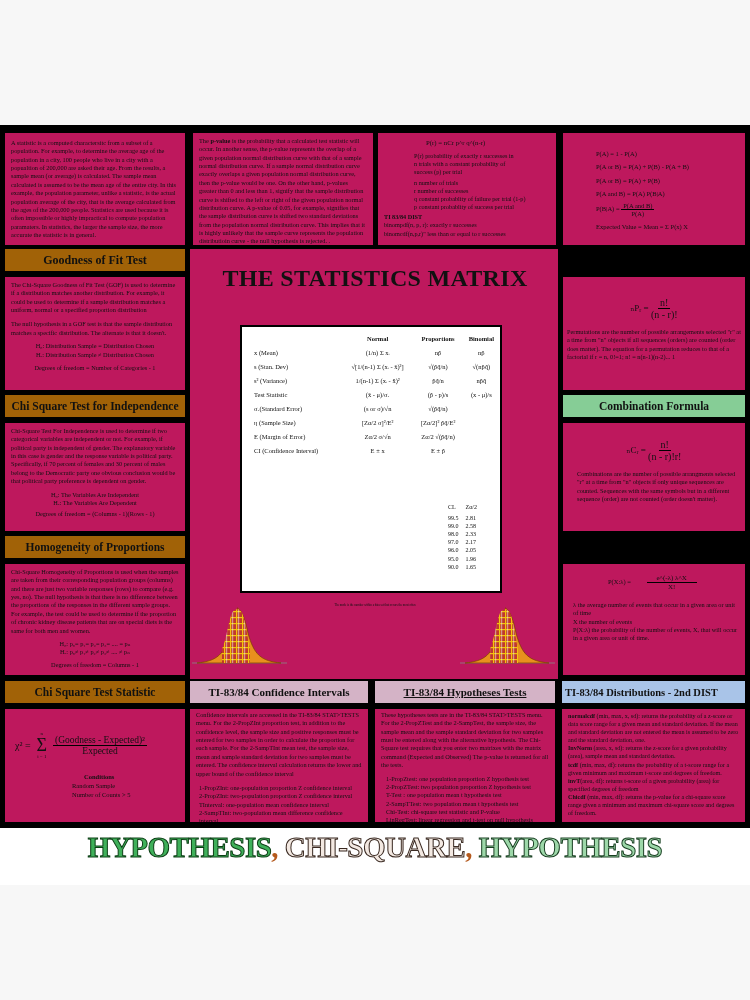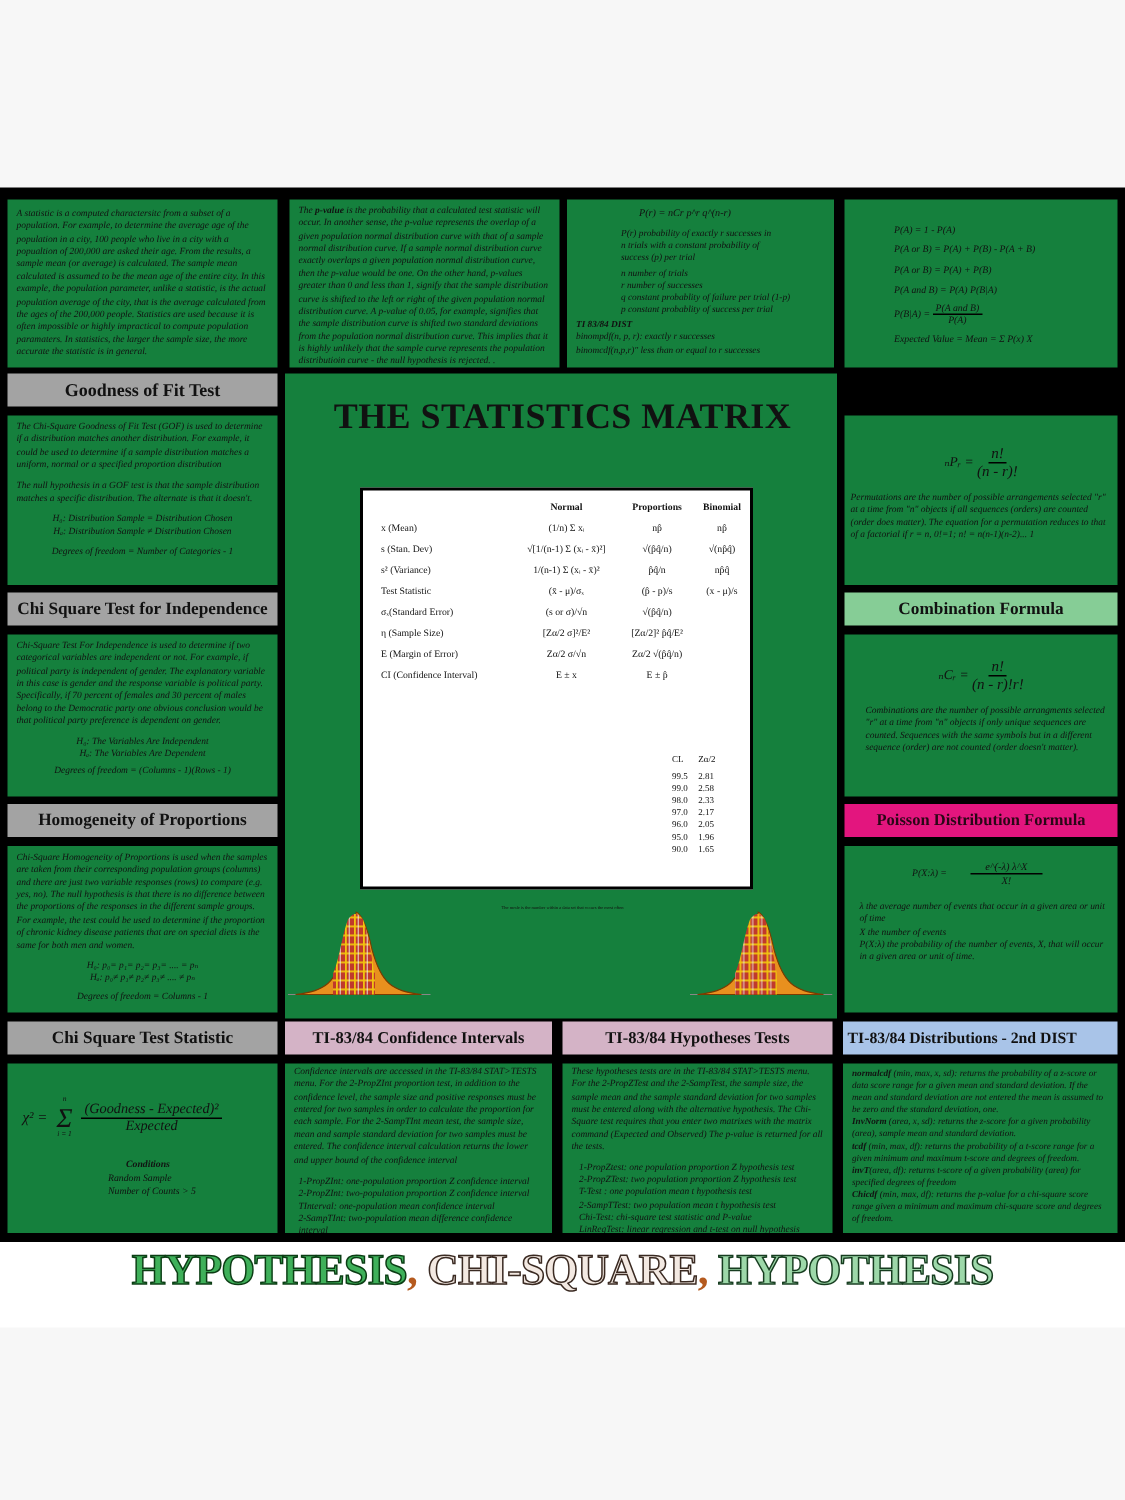--- a/index.html
+++ b/index.html
@@ -1,25 +1,25 @@
 <!DOCTYPE html>
 <html><head>
 <meta charset="utf-8">
 <style>
   * { box-sizing: border-box; margin: 0; padding: 0; }
   html, body { width: 750px; height: 1000px; background: #f7f7f7; overflow: hidden; }
   body { font-family: "Liberation Serif", "DejaVu Serif", serif; color: #111; position: relative; }
   .poster { position: absolute; left: 0; top: 125px; width: 750px; height: 760px; background: #fff; }
   .frame { position: absolute; left: 0; top: 0; width: 750px; height: 703px; background: #000; }
-  .cell { position: absolute; background: #15803d; overflow: hidden; font-style: italic; }
+  .cell { position: absolute; background: #be185d; overflow: hidden; }
   .txt { font-size: 6.3px; line-height: 1.33; padding: 4px 6px; }
   .txt b { font-weight: bold; }
   .hdr { position: absolute; display: flex; align-items: center; justify-content: center;
          font-weight: bold; font-size: 12px; white-space: nowrap; overflow: hidden; }
-  .peach { background: #a3a3a3; }
+  .peach { background: #a16207; }
   .green { background: #86cd96; }
   .magenta { background: #e3157e; }
   .mauve { background: #d4b3c6; }
   .blue { background: #a9c4e8; }
   .center { text-align: center; }
   .formula { font-size: 7px; line-height: 1.9; padding: 22px 0 0 35px; }
   .frac { display: inline-flex; flex-direction: column; align-items: center; vertical-align: middle; }
   .frac .num { border-bottom: 1px solid #000; padding: 0 2px; }
   .main-title { position: absolute; left: 195px; top: 140px; width: 360px; text-align: center;
     font-weight: bold; font-size: 24px; letter-spacing: 0.3px; }
@@ -217,21 +217,20 @@
       <div style="text-align:center;margin-top:16px;font-size:9px;">
         <span>ₙCᵣ =</span>
         <span class="frac" style="font-size:10px;">
             <span class="num">n!</span>
             <span>(n - r)!r!</span>
           </span>
       </div>
       <div class="txt" style="padding:8px 8px 0 14px;">Combinations are  the number of possible arrangments selected "r" at a time  from "n" objects if only unique sequences are counted.  Sequences with the same symbols but in a different sequence (order) are not counted (order doesn't matter).</div>
     </div>
 
-    <div class="hdr magenta" style="left:563px;top:411px;width:182px;height:22px;font-size:11px;color:#2a0716;">Poisson Distribution Formula</div>
     <div class="cell" style="left:563px;top:439px;width:182px;height:111px;">
       <div style="margin:10px 0 0 45px;font-size:6.5px;">
         <span>P(X:λ) =</span>
         <span class="frac" style="margin-left:14px;font-size:7px;">
             <span class="num" style="padding:0 10px;">e^(-λ) λ^X</span>
             <span>X!</span>
           </span>
       </div>
       <div class="txt" style="padding:10px 6px 0 10px;">
         <div>λ the average number of events that occur in a given area or unit of time</div>
@@ -265,21 +264,21 @@
     <div class="cell txt" style="left:190px;top:584px;width:178px;height:113px;padding-top:2px;">
       <div>Confidence intervals  are accessed in  the TI-83/84 STAT&gt;TESTS menu. For the 2-PropZInt  proportion test, in addition to the confidence level, the sample size and  positive responses must be entered for two samples in order to calculate the proportion for each sample. For  the 2-SampTInt mean test, the sample size, mean and sample standard deviation for two samples must be entered.   The confidence  interval calculation returns the lower and upper bound of the confidence interval</div>
       <div style="margin-top:6px;padding-left:3px;">
         <div>1-PropZInt: one-population  proportion Z confidence interval</div>
         <div>2-PropZInt:  two-population proportion Z confidence interval</div>
         <div>TInterval: one-population mean confidence interval</div>
         <div>2-SampTInt: two-population mean difference confidence interval</div>
       </div>
     </div>
 
-    <div class="hdr mauve" style="left:375px;top:556px;width:180px;height:22px;font-size:11px;">TI-83/84 Hypotheses Tests</div>
+    <div class="hdr mauve" style="left:375px;top:556px;width:180px;height:22px;font-size:11px;text-decoration:underline;">TI-83/84 Hypotheses Tests</div>
     <div class="cell txt" style="left:375px;top:584px;width:180px;height:113px;padding-top:2px;">
       <div>These hypotheses tests are in the TI-83/84 STAT&gt;TESTS menu. For the 2-PropZTest and the 2-SampTest, the sample size, the sample mean and the sample standard deviation for two samples must be entered along with the alternative hypothesis. The Chi-Square test requires that you enter two matrixes with the matrix command (Expected and Observed)  The p-value is returned for all the tests.</div>
       <div style="margin-top:5px;padding-left:5px;">
         <div>1-PropZtest: one population proportion Z hypothesis test</div>
         <div>2-PropZTest: two population proportion Z hypothesis test</div>
         <div>T-Test : one population mean t hypothesis test</div>
         <div>2-SampTTest: two population mean t hypothesis test</div>
         <div>Chi-Test: chi-square test statistic and P-value</div>
         <div>LinRegTest: linear regression and t-test on null hypothesis</div>
       </div>

